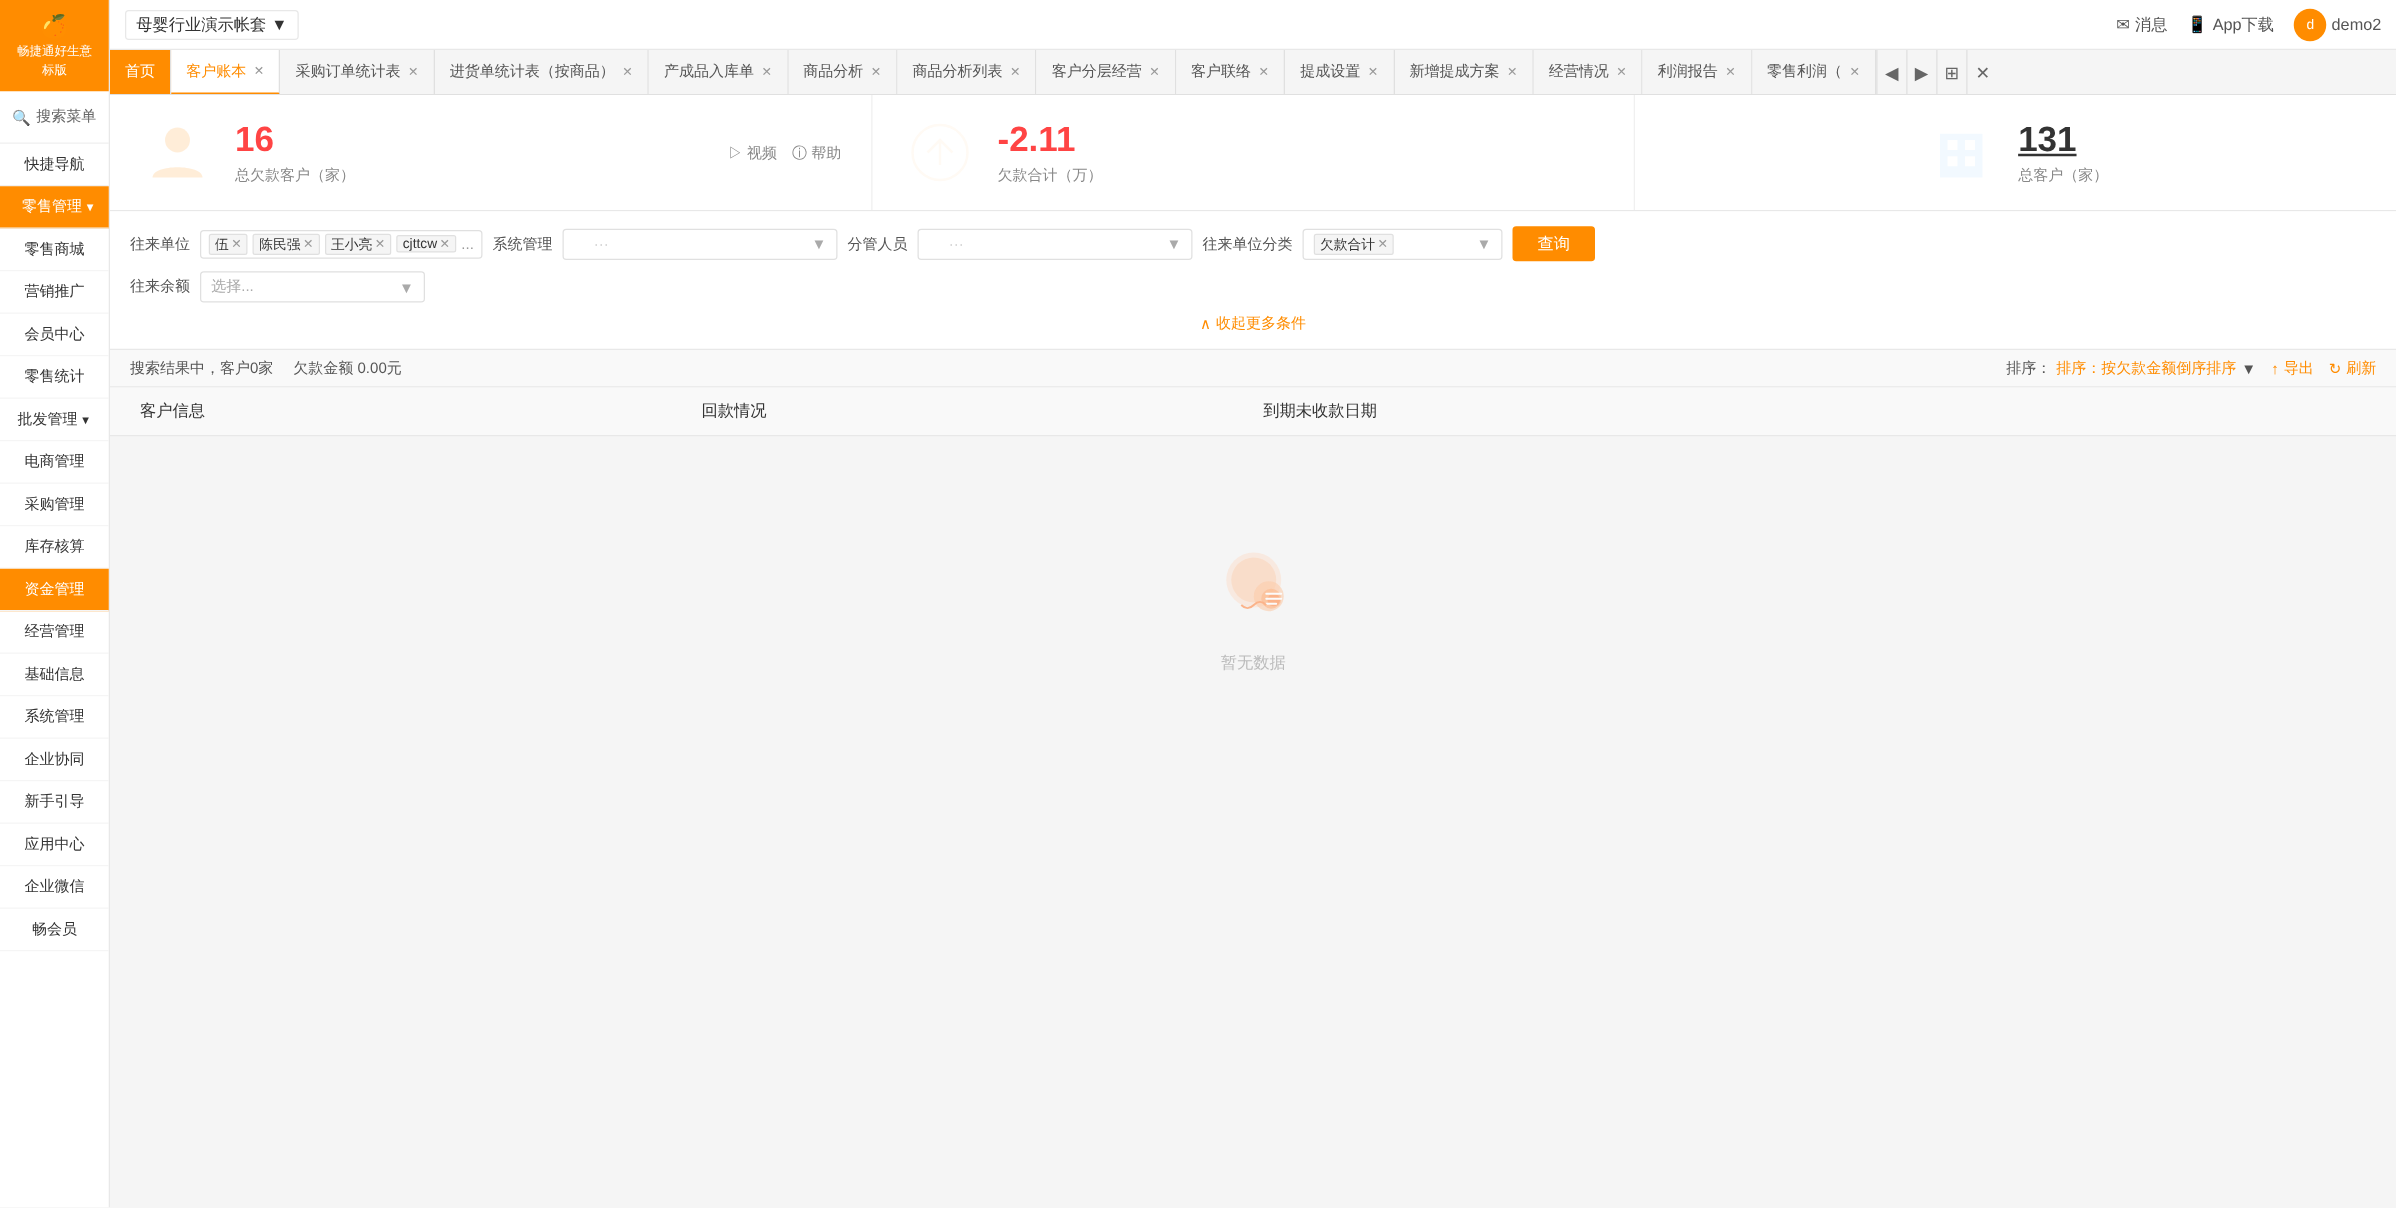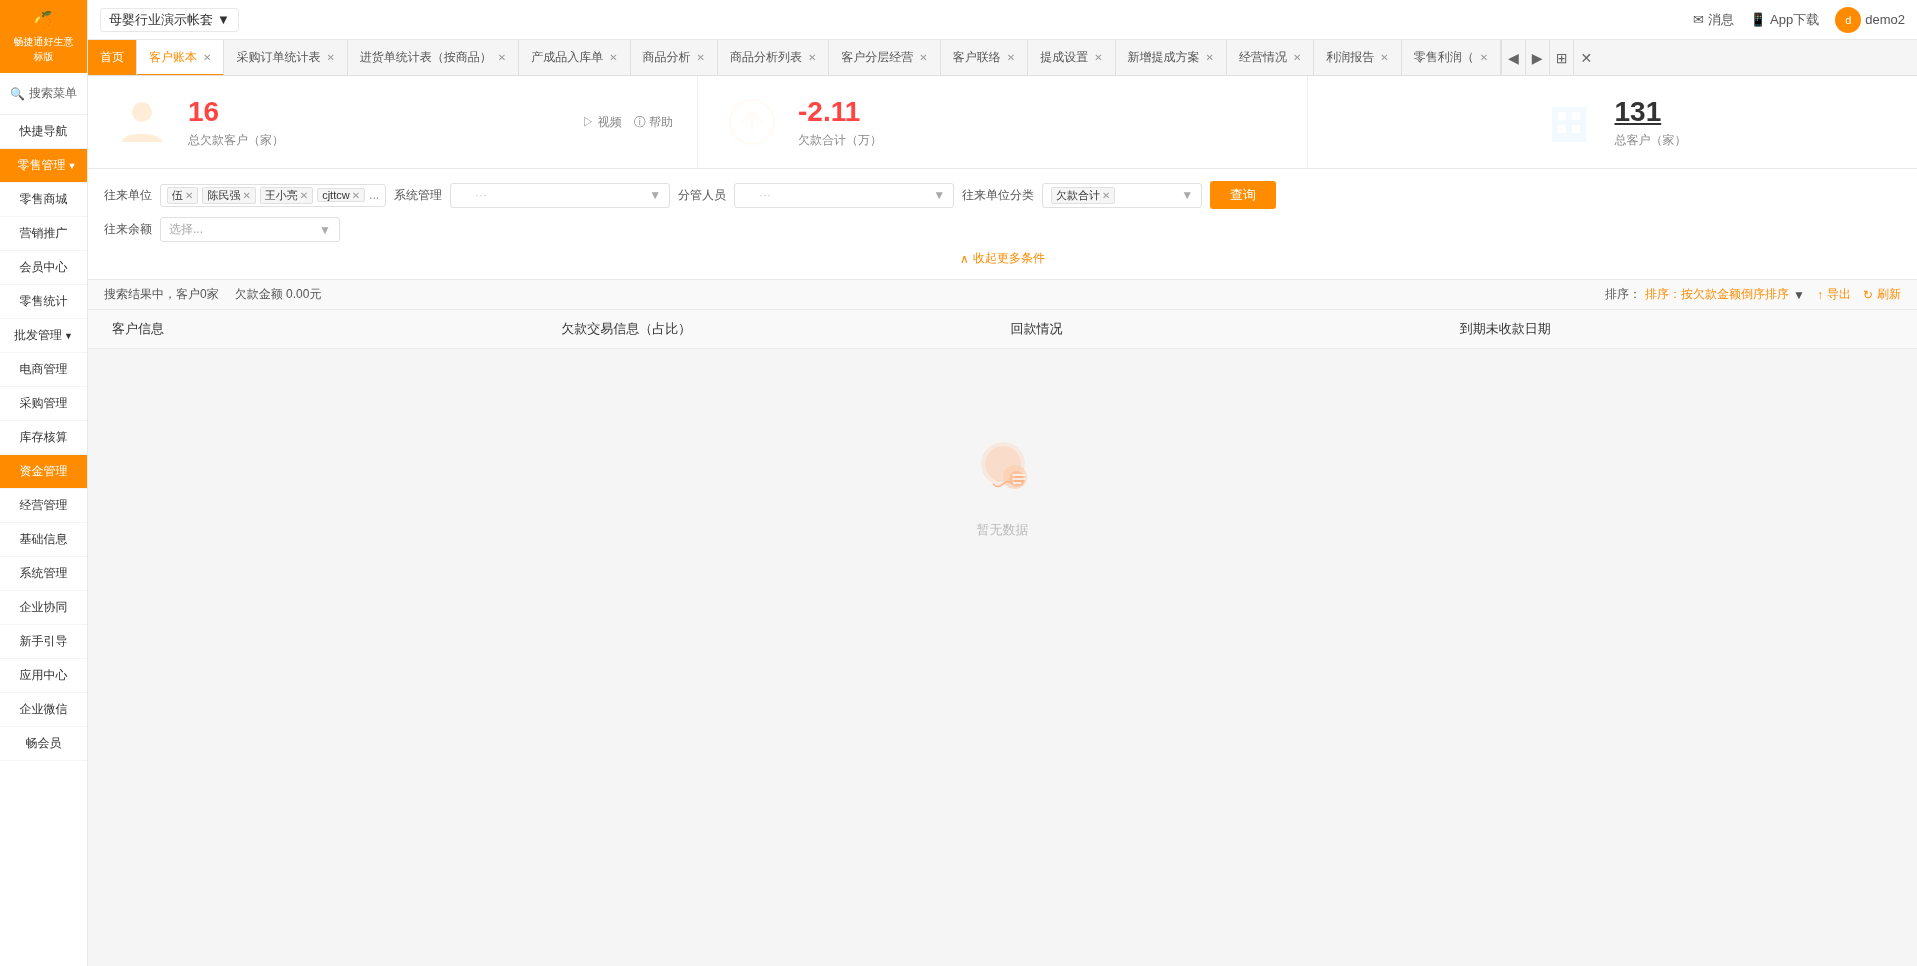--- a/index.html
+++ b/index.html
@@ -356,21 +356,20 @@
         </div>
         <div class="action-btn">
           <span>↻</span>
           <span>刷新</span>
         </div>
       </div>
     </div>
 
     <div class="table-header">
       <div>客户信息</div>
-      <div>欠款交易信息（占比）</div>
       <div>回款情况</div>
       <div>到期未收款日期</div>
     </div>
 
     <div class="empty-state">
       <div class="empty-icon">
         <svg viewBox="0 0 80 80" fill="none" xmlns="http://www.w3.org/2000/svg">
           <circle cx="40" cy="35" r="22" fill="#ffd0b0" opacity="0.5"></circle>
           <ellipse cx="40" cy="35" rx="18" ry="18" fill="#ffb07a" opacity="0.4"></ellipse>
           <circle cx="52" cy="48" r="12" fill="#ffb07a" opacity="0.6"></circle>

